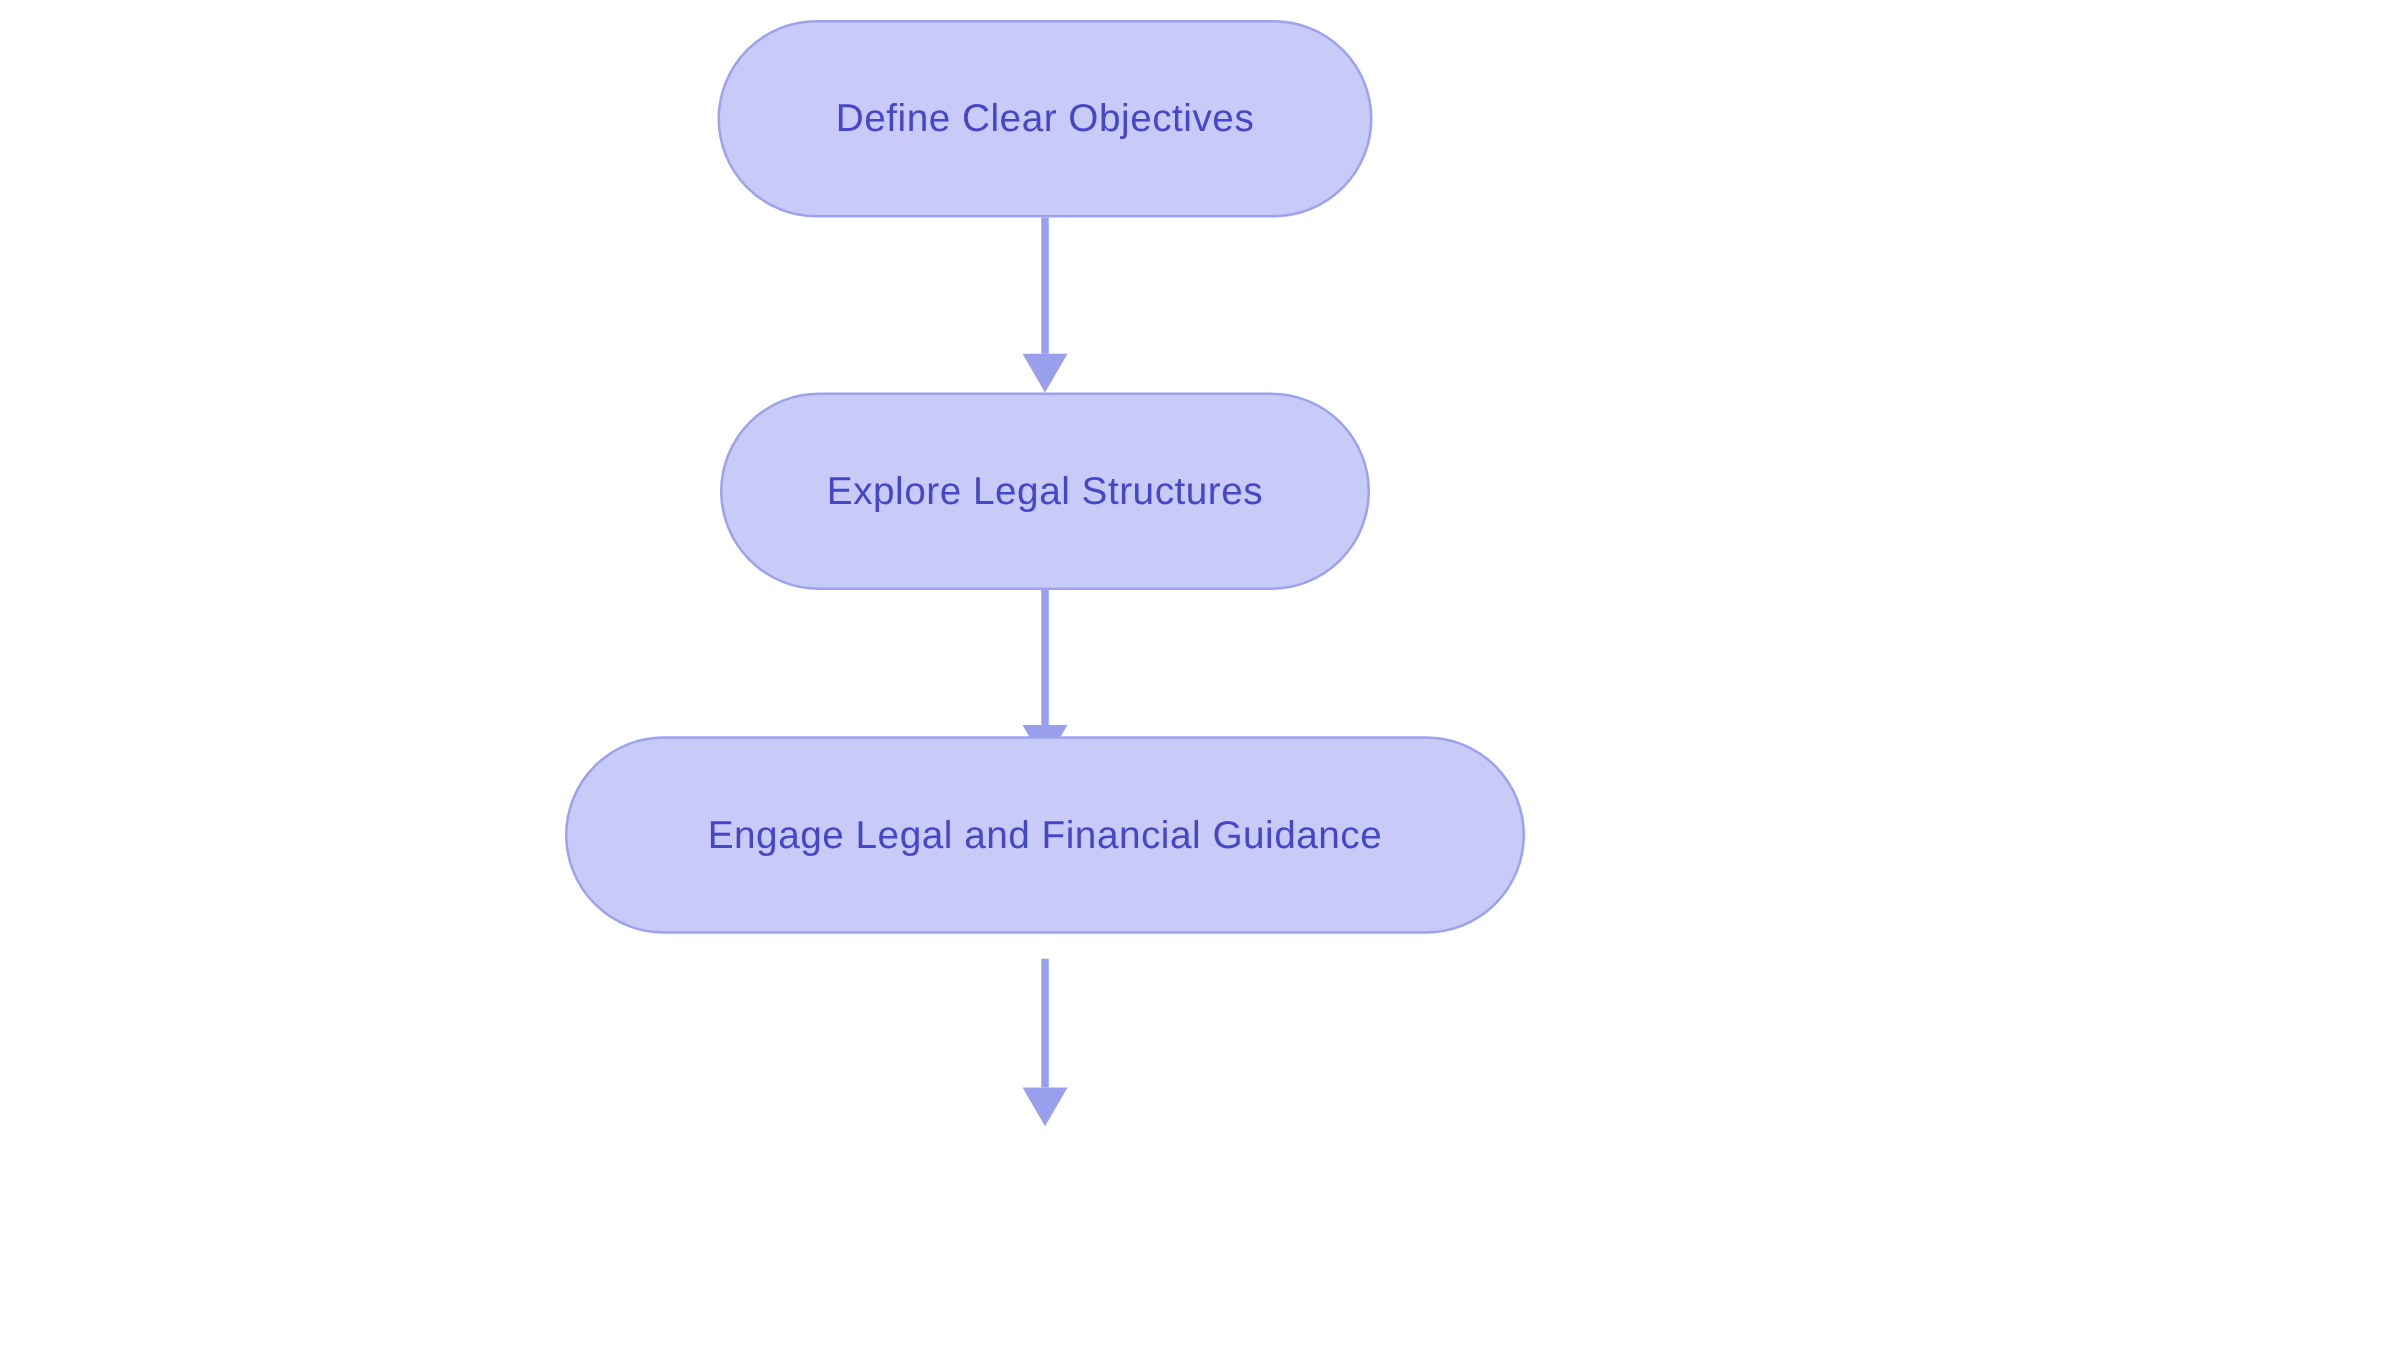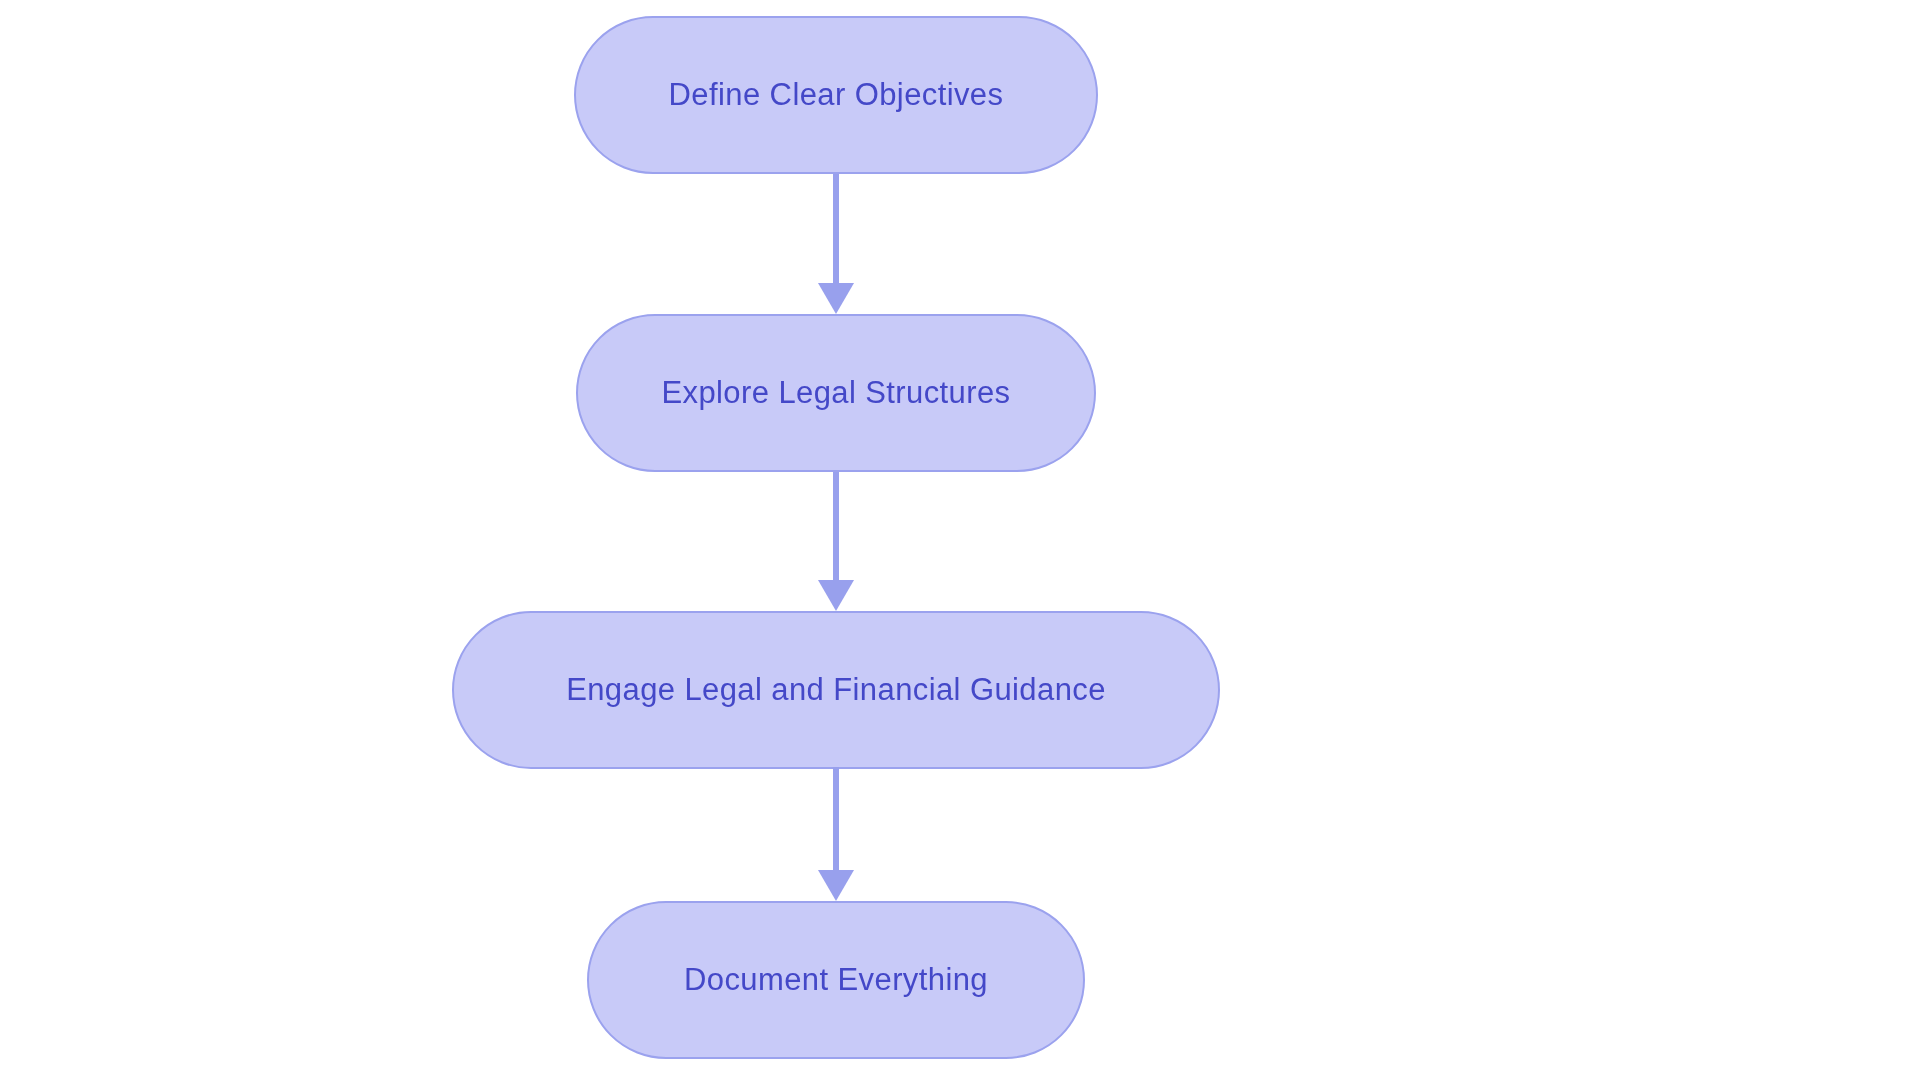--- a/index.html
+++ b/index.html
@@ -30,21 +30,21 @@
   }
   .flow-node .node-label {
     color: #4448c8;
     font-size: 31px;
     letter-spacing: 0.4px;
     white-space: nowrap;
     text-align: center;
   }
   .node-1 { top: 16px;  width: 524px; }
   .node-2 { top: 314px; width: 520px; }
-  .node-3 { top: 611px; width: 768px; }
+  .node-3 { top: 589px; width: 768px; }
   .node-4 { top: 901px; width: 498px; }
 
   .flow-arrow {
     position: absolute;
     left: 50%;
     transform: translateX(-50%);
     display: flex;
     flex-direction: column;
     align-items: center;
   }
@@ -90,17 +90,14 @@
 
   <div class="flow-node node-3">
     <span class="node-label">Engage Legal and Financial Guidance</span>
   </div>
 
   <div class="flow-arrow arrow-3">
     <div class="arrow-shaft"></div>
     <div class="arrow-head"></div>
   </div>
 
-  <div class="flow-node node-4">
-    <span class="node-label">Document Everything</span>
-  </div>
 
 </div>
 
 </body></html>

